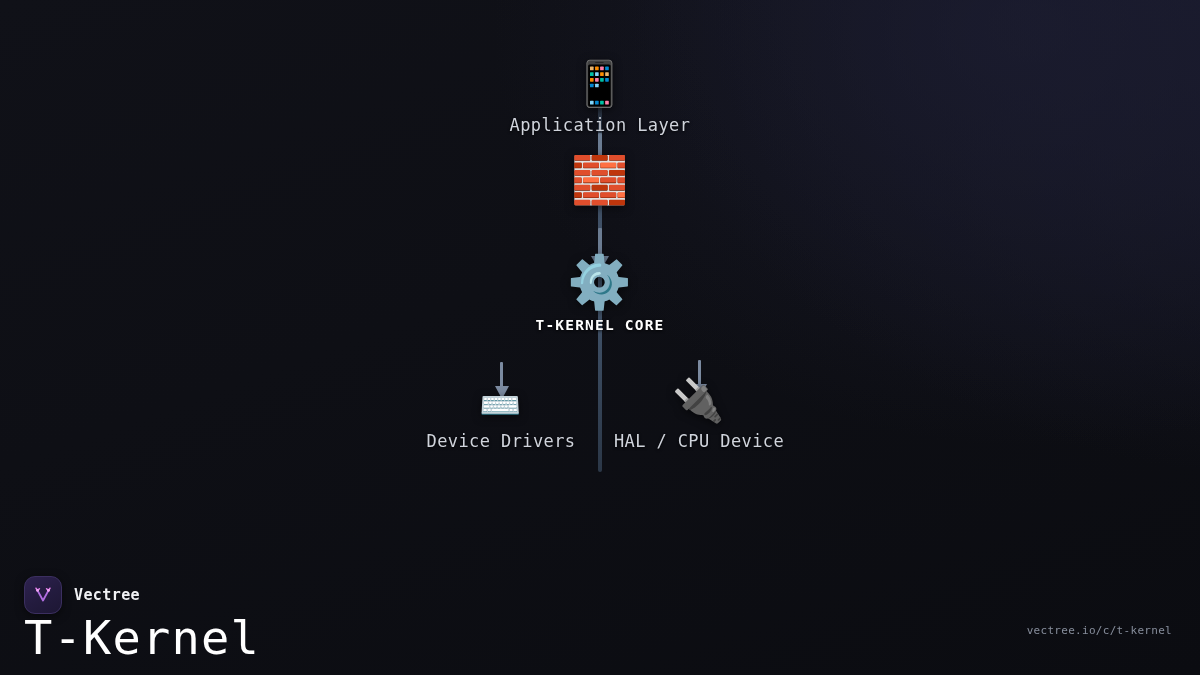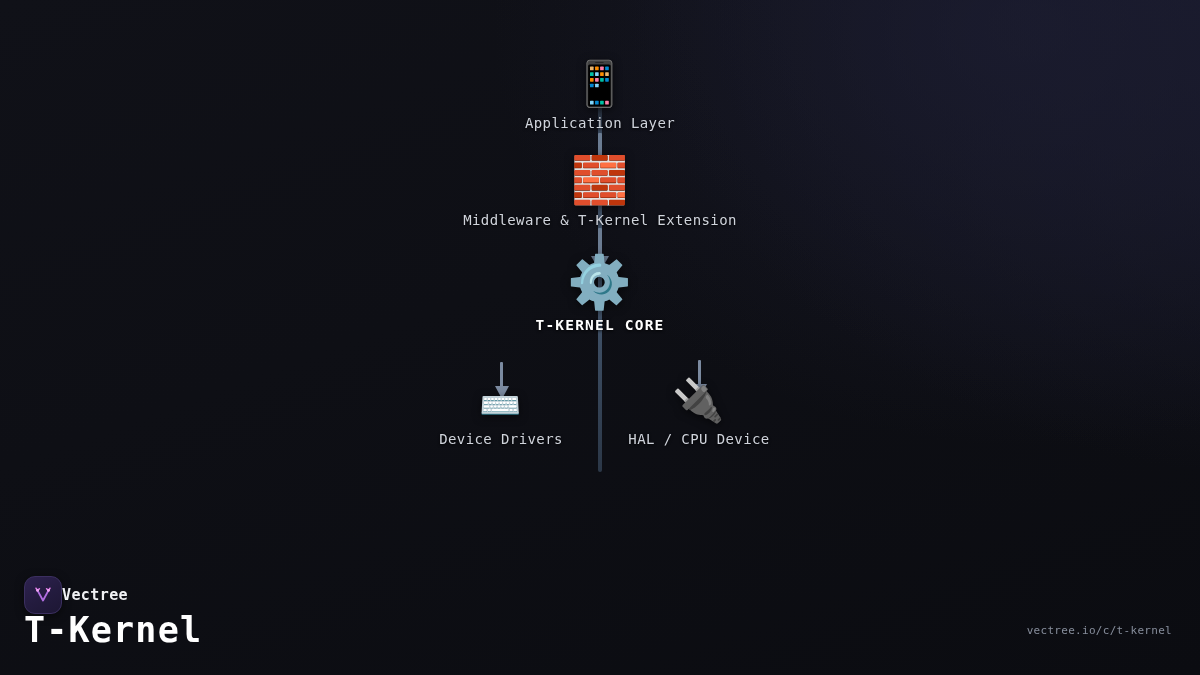--- a/index.html
+++ b/index.html
@@ -41,21 +41,21 @@
     align-items: center;
     z-index: 4;
   }
   .node .glyph {
     line-height: 1;
     display: block;
     filter: drop-shadow(0 2px 4px rgba(0,0,0,0.55));
   }
   .node .label {
     margin-top: 9px;
-    font-size: 14px;
+    font-size: 17px;
     letter-spacing: 0.4px;
     color: #d0d4dc;
     white-space: nowrap;
     text-shadow: 0 1px 3px rgba(0,0,0,0.9);
   }
   .node.core .label {
     font-weight: bold;
     color: #ffffff;
     font-size: 14.5px;
     letter-spacing: 1.2px;
@@ -116,21 +116,21 @@
   #conn-4 .conn-shaft { left: 6px; top: 0; width: 3px; height: 28px; }
   #conn-4 .conn-head  { left: 0.5px; top: 24px; }
 
   
   .footer-brand {
     position: absolute;
     left: 24px;
     top: 576px;
     display: flex;
     align-items: center;
-    gap: 0;
+    gap: 12px;
   }
   .brand-badge {
     width: 36px; height: 36px;
     border-radius: 11px;
     background: linear-gradient(150deg, #2e2250 0%, #231b3e 55%, #1d1734 100%);
     border: 1px solid #3b2f60;
     display: flex;
     align-items: center;
     justify-content: center;
     box-shadow: 0 2px 8px rgba(0,0,0,0.5);
@@ -138,22 +138,22 @@
   .brand-name {
     font-size: 15px;
     font-weight: bold;
     color: #f0f1f4;
     letter-spacing: 0.4px;
   }
   .footer-title {
     position: absolute;
     left: 24px;
     top: 610px;
-    font-size: 35px;
-    font-weight: bold;
+    font-size: 47px;
+    font-weight: normal;
     color: #ffffff;
     letter-spacing: 1.2px;
   }
   .footer-url {
     position: absolute;
     right: 28px;
     top: 624px;
     font-size: 11px;
     color: #868d9b;
     letter-spacing: 0.3px;
@@ -183,21 +183,20 @@
     <div class="conn-head small"></div>
   </div>
 
   <div class="node" id="node-app">
     <span class="glyph">📱</span>
     <span class="label">Application Layer</span>
   </div>
 
   <div class="node" id="node-mid">
     <span class="glyph">🧱</span>
-    <span class="label">Middleware &amp; T-Kernel Extension</span>
   </div>
 
   <div class="node core" id="node-core">
     <span class="glyph">⚙️</span>
     <span class="label">T-KERNEL CORE</span>
   </div>
 
   <div class="node" id="node-drivers">
     <span class="glyph">⌨️</span>
     <span class="label">Device Drivers</span>

